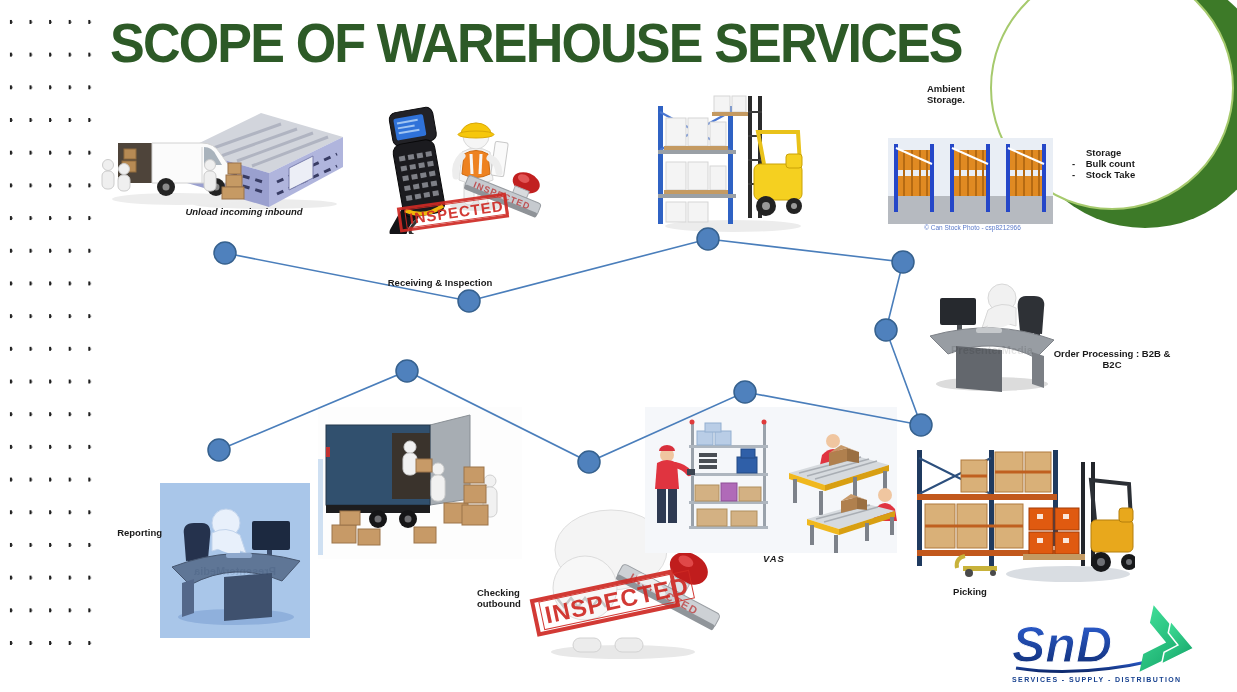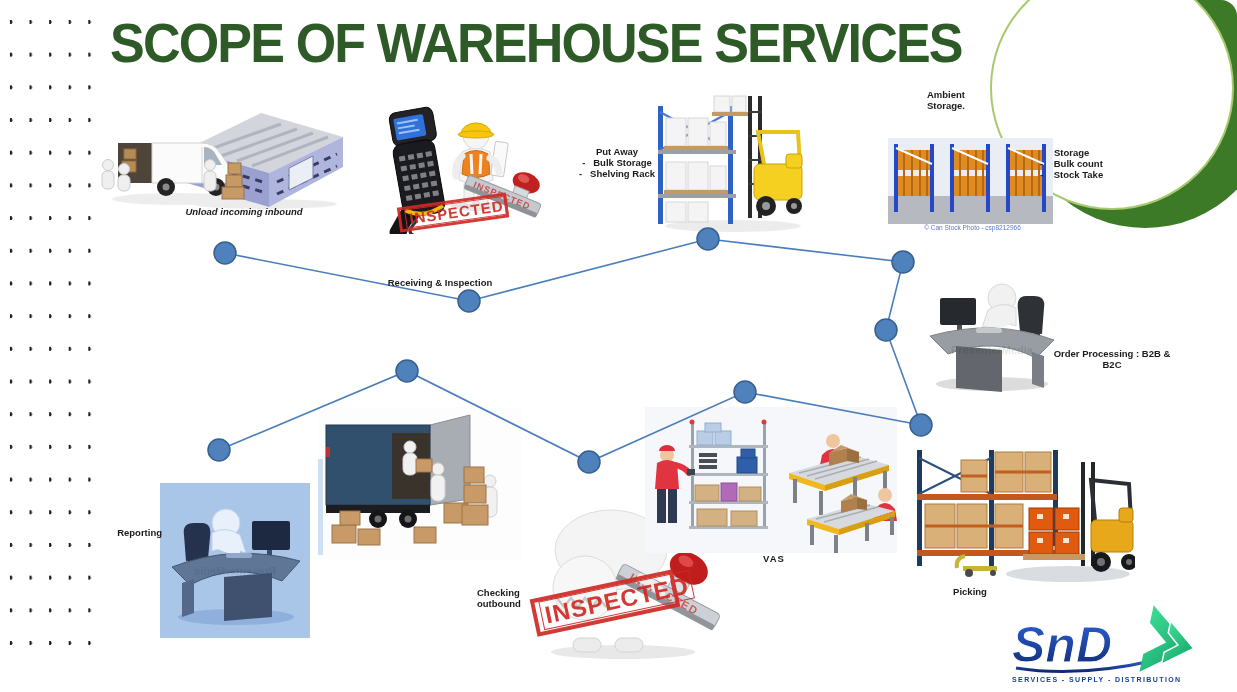--- a/index.html
+++ b/index.html
@@ -1,18 +1,18 @@
 <!DOCTYPE html>
 <html><head>
 <meta charset="utf-8">
 <style>
   html,body{margin:0;padding:0;background:#fff;}
   #canvas{
     position:relative;width:1237px;height:692px;background:#ffffff;
-    overflow:hidden;font-family:"Liberation Sans",sans-serif;color:#1a1a1a;border-radius:16px;
+    overflow:hidden;font-family:"Liberation Sans",sans-serif;color:#1a1a1a;
   }
   .abs{position:absolute;}
 
   
   .dot-grid{
     left:6px;top:16px;width:94px;height:650px;z-index:1;
     background-image:radial-gradient(ellipse 2px 3.2px at 5px 6px,#1f1f1f 68%,transparent 72%);
     background-size:19.6px 32.7px;
   }
 
@@ -28,27 +28,27 @@
   .circle-white{left:990px;top:-34px;width:240px;height:240px;border-radius:50%;background:#fff;border:2.5px solid #a6ca6d;z-index:0;}
 
   
   .lbl{font-weight:700;font-size:9.5px;line-height:1.18;z-index:5;}
   .center{text-align:center;}
   .prewrap{white-space:pre-wrap;}
 
   .lbl-unload{left:144px;top:206px;width:200px;font-style:italic;}
   .lbl-receiving{left:350px;top:236px;width:180px;margin-top:41px;}
   .blk-putaway{left:556px;top:146px;width:122px;}
-  .lbl-ambient{left:920px;top:89px;width:52px;}
-  .blk-storage{left:1040px;top:147px;width:115px;}
+  .lbl-ambient{left:920px;top:83px;width:52px;}
+  .blk-storage{left:1040px;top:147px;width:115px;padding-left:32px;}
   .blk-storage .t{margin-left:14px;}
   .lbl-order{left:1046px;top:309px;width:132px;margin-top:39px;}
   .lbl-reporting{left:92px;top:527px;width:70px;text-align:right;}
   .lbl-checking{left:477px;top:560px;width:58px;margin-top:27px;}
-  .lbl-vas{left:752px;top:553px;width:44px;letter-spacing:1px;}
+  .lbl-vas{left:752px;top:553px;width:44px;letter-spacing:1px;font-style:italic;}
   .lbl-picking{left:938px;top:586px;width:64px;}
 
   
   .stamp-text{
     z-index:5;color:#cf2a24;font-weight:700;text-transform:uppercase;
     border:3px solid #cf2a24;padding:1px 4px;text-align:center;opacity:.92;
   }
   .stamp-text .inner{border:1px solid #cf2a24;padding:0 3px;}
   .stamp-small{left:398px;top:200px;width:96px;font-size:15px;letter-spacing:1px;transform:rotate(-8deg);}
   .stamp-large{left:532px;top:584px;width:130px;font-size:24px;letter-spacing:1px;border-width:4px;transform:rotate(-12deg);}
@@ -569,25 +569,20 @@
       <circle cx="921" cy="425" r="11" fill="#4f81bd" stroke="#36618e" stroke-width="1.5"></circle>
       <circle cx="745" cy="392" r="11" fill="#4f81bd" stroke="#36618e" stroke-width="1.5"></circle>
       <circle cx="589" cy="462" r="11" fill="#4f81bd" stroke="#36618e" stroke-width="1.5"></circle>
       <circle cx="407" cy="371" r="11" fill="#4f81bd" stroke="#36618e" stroke-width="1.5"></circle>
       <circle cx="219" cy="450" r="11" fill="#4f81bd" stroke="#36618e" stroke-width="1.5"></circle>
     </svg>
 
   <div class="abs lbl center lbl-unload">Unload incoming inbound</div>
   <div class="abs lbl center lbl-receiving">Receiving &amp; Inspection</div>
 
-  <div class="abs lbl center blk-putaway">
-    <div>Put Away</div>
-    <div class="prewrap">-   Bulk Storage</div>
-    <div class="prewrap">-   Shelving Rack</div>
-  </div>
 
   <div class="abs lbl center lbl-ambient">Ambient Storage.</div>
 
   <div class="abs lbl blk-storage">
     <div class="t">Storage</div>
     <div class="prewrap">-    Bulk count</div>
     <div class="prewrap">-    Stock Take</div>
   </div>
 
   <div class="abs lbl center lbl-order">Order Processing : B2B &amp; B2C</div>

